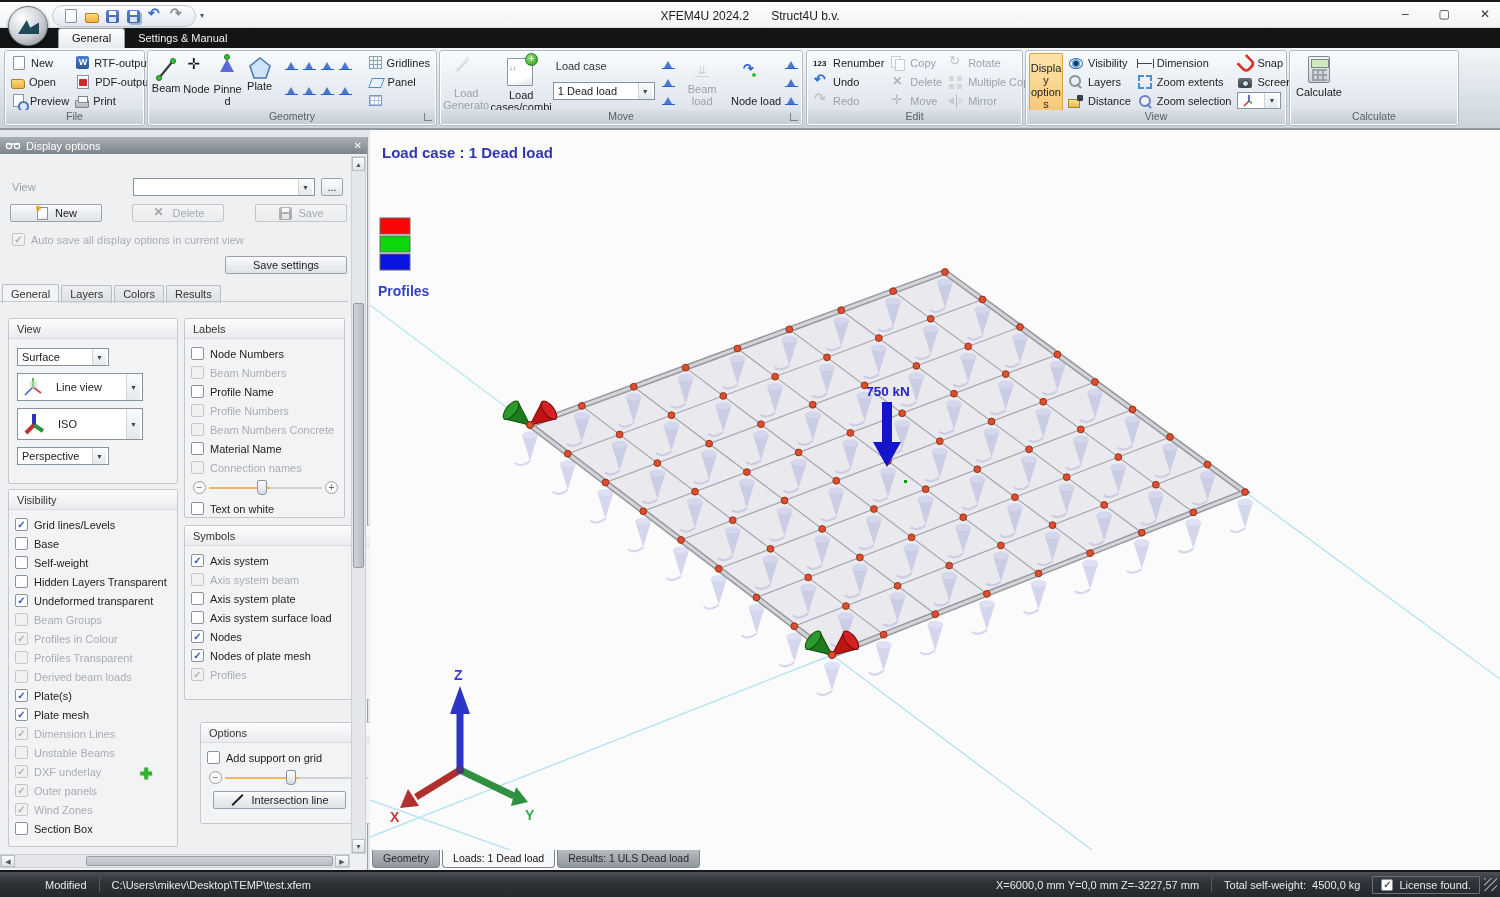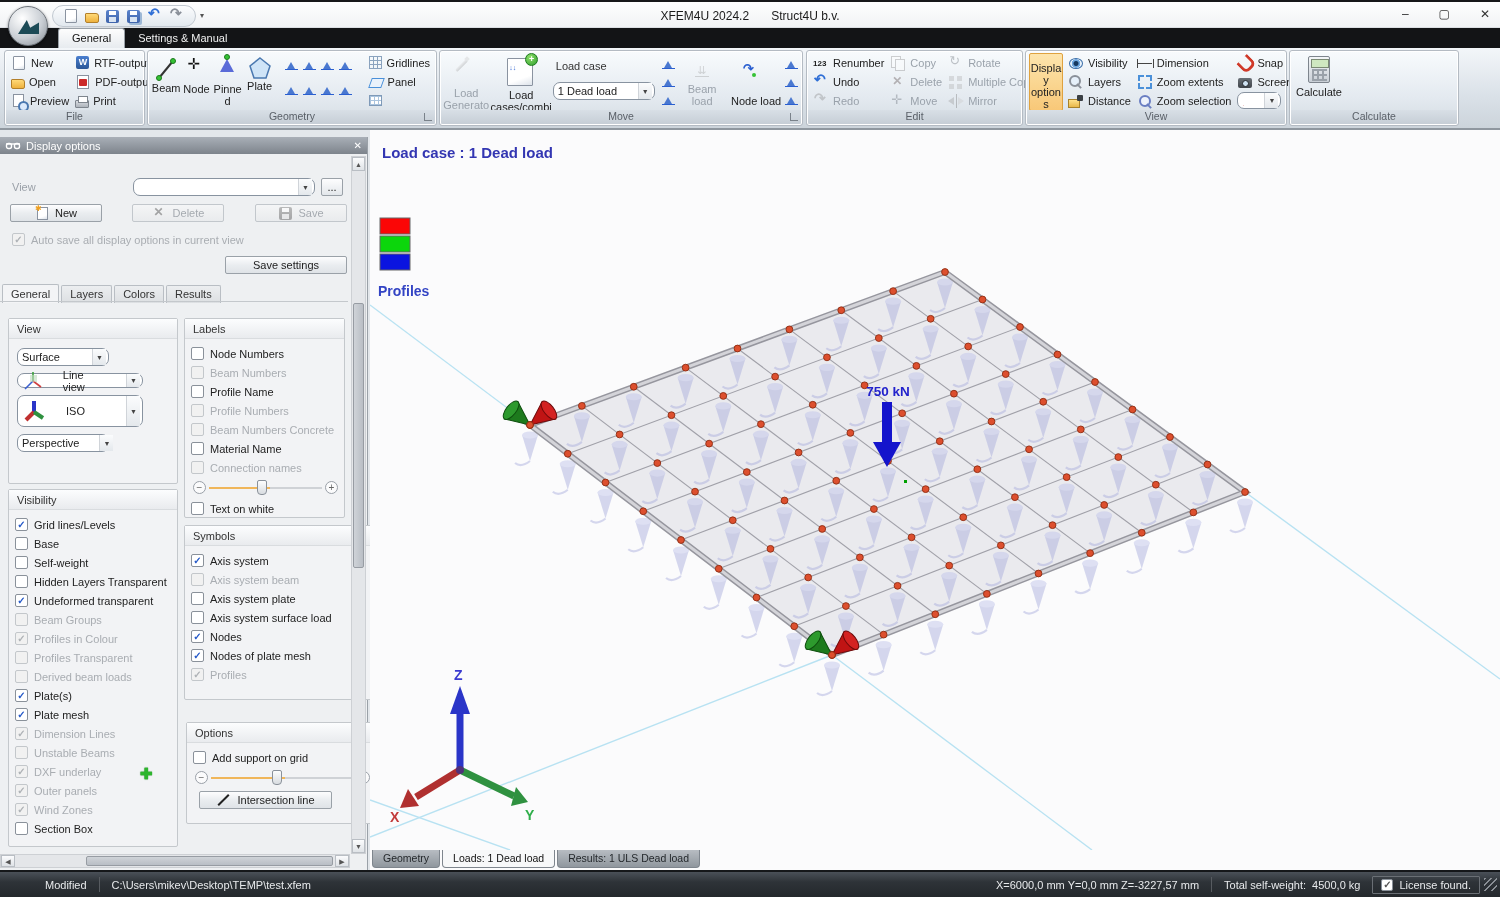--- a/index.html
+++ b/index.html
@@ -38,23 +38,23 @@
 #g-geometry{left:147px;width:290px}
 #g-loads{left:439px;width:364px}
 #g-edit{left:806px;width:217px}
 #g-view{left:1025px;width:262px}
 #g-calc{left:1289px;width:170px}
 .lc-lbl{font-size:11px;color:#333;margin:7px 0 10px 3px}
 .supgrid{display:grid;grid-template-columns:repeat(4,17px);grid-auto-rows:17px;gap:8px 1px;margin:4px 6px 0 8px}
 .iconstack{display:flex;flex-direction:column;gap:3px;margin-top:3px}
 
 
-.combo{display:flex;align-items:center;gap:20px;background:#fff;border:1px solid #8893a0;height:18px;padding:0 2px 0 4px;font-size:11px;position:relative;border-radius:7px}
+.combo{display:flex;align-items:center;gap:12px;background:#fff;border:1px solid #8893a0;height:18px;padding:0 2px 0 4px;font-size:11px;position:relative;border-radius:0}
 .combo .caret{margin-left:auto;font-size:7px;color:#444;border-left:1px solid #d0d4d9;padding:0 3px;height:100%;display:flex;align-items:center;background:linear-gradient(#fbfcfd,#e4e8ec)}
-.combo.tall{height:15px}
+.combo.tall{height:28px}
 
 
 .ic{width:16px;height:16px;display:inline-block;position:relative;flex:none}
 .ic::before,.ic::after{position:absolute;content:""}
 .ic.big{width:26px;height:28px}
 .ic-new-page,.ic-new-document{background:linear-gradient(160deg,#fff 70%,#dde3ea);border:1px solid #8a93a0;border-radius:1px;width:12px;height:14px;margin:1px 2px}
 .ic-open-folder{background:linear-gradient(#ffd978,#eeb23e);border:1px solid #b3802a;border-radius:1px 3px 2px 2px;width:14px;height:10px;margin-top:4px}
 .ic-print-preview{background:#fff;border:1px solid #8a93a0;width:11px;height:13px;margin:1px 2px}
 .ic-print-preview::after{width:7px;height:7px;border:2px solid #4a78b0;border-radius:50%;left:4px;top:6px;background:#dceafc}
 .ic-word-doc{background:linear-gradient(#4a7fd0,#2b5797);border-radius:2px;width:13px;height:13px;margin:1px;color:#fff}
@@ -145,21 +145,21 @@
 .ptab{padding:2px 8px 3px;border:1px solid #b9bec4;border-bottom:none;background:linear-gradient(#eceef0,#dcdfe2);border-radius:2px 2px 0 0;margin-right:2px;font-size:11px;color:#333}
 .ptab.active{background:#f3f4f6;padding-top:3px}
 #ptab-line{position:absolute;top:164px;left:0;width:348px;border-top:1px solid #c4c8cc}
 .gbox{position:absolute;border:1px solid #c4c8cc;background:#f2f3f5;border-radius:2px}
 .gbox-title{height:20px;padding:4px 8px 0;font-size:11px;color:#333;background:linear-gradient(#fcfdfe,#e9ebee);border-bottom:1px solid #d9dcdf}
 .gbox-body{padding:5px 4px 2px 6px}
 #box-view{left:8px;top:181px;width:170px;height:166px}
 #box-visibility{left:8px;top:352px;width:170px;height:358px}
 #box-labels{left:184px;top:181px;width:161px;height:200px}
 #box-symbols{left:184px;top:388px;width:191px;height:175px}
-#box-options{left:186px;top:585px;width:191px;height:102px}
+#box-options{left:200px;top:585px;width:191px;height:102px}
 .chk{display:flex;align-items:center;gap:6px;height:19px}
 .cbox{width:13px;height:13px;background:#fff;border:1px solid #8a919a;font-size:10px;line-height:11px;text-align:center;color:#2458c8;font-weight:bold;border-radius:2px;flex:none}
 .chk.dis .cbox{background:#f1f1f1;border-color:#c3c7cb;color:#aeb2b6}
 .chk.dis .clbl{color:#a9adb2}
 .clbl{white-space:nowrap}
 .slider{position:relative;height:20px;margin:1px 2px}
 .slider .end{position:absolute;top:3px;width:13px;height:13px;border:1px solid #9aa0a8;border-radius:50%;color:#666;font-size:10px;line-height:11px;text-align:center;background:#fbfbfc}
 .slider .end.plus{right:0}
 .slider .track{position:absolute;left:16px;right:16px;top:9px;height:2px;background:#cfd2d6}
 .slider .fill{position:absolute;left:16px;top:9px;height:2px;background:#f0b65a;width:42%}

